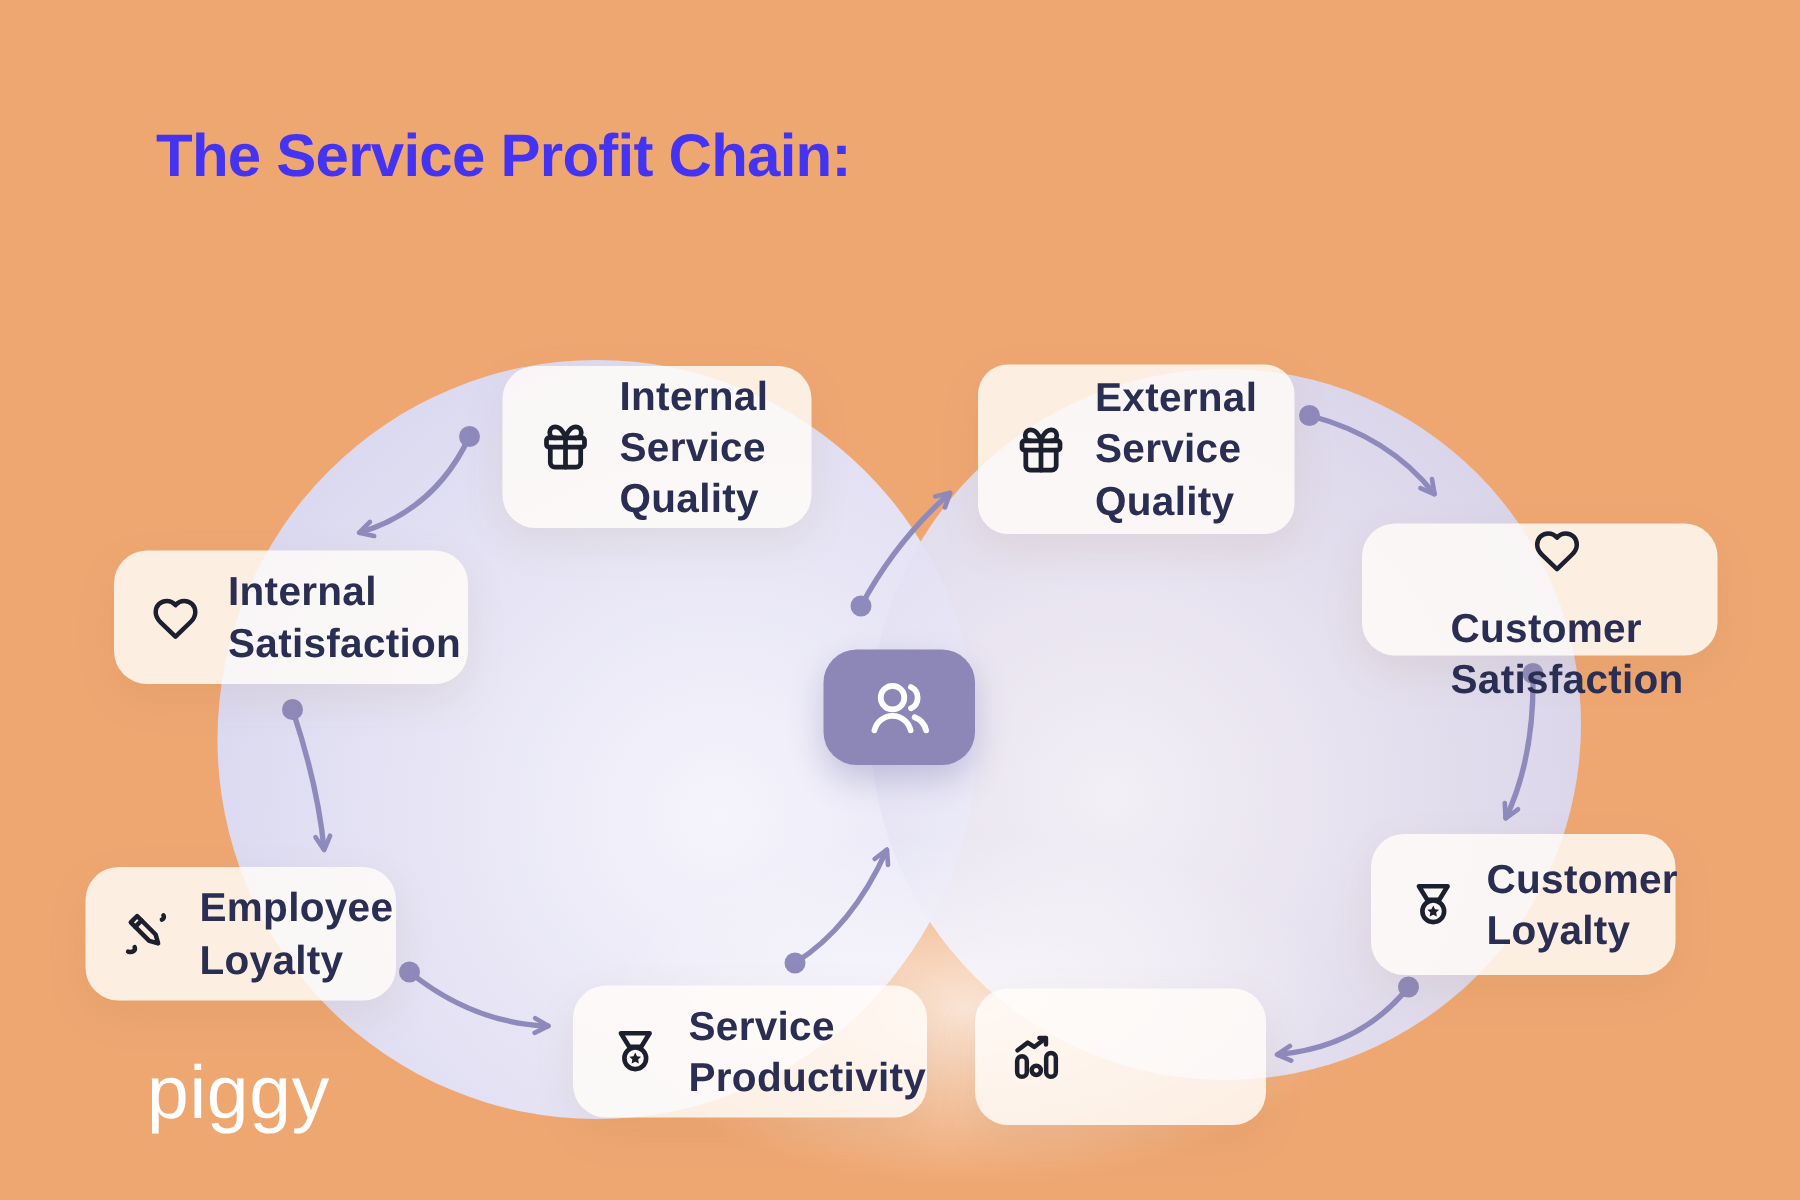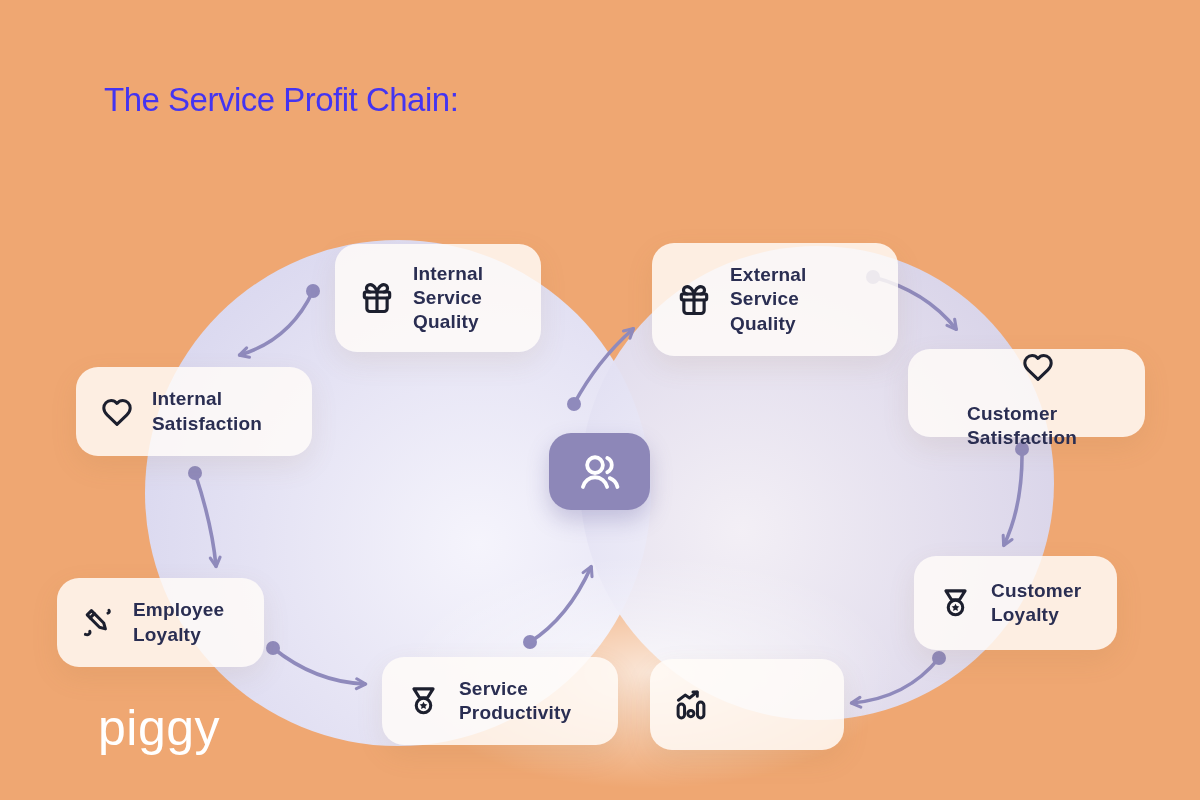--- a/index.html
+++ b/index.html
@@ -19,39 +19,39 @@
     left:580px;top:246px;width:474px;height:474px;
     background:radial-gradient(circle at 34% 60%, #f3f2fb 0%, #e3e1f3 48%, #d1cfeb 100%);
     opacity:0.96;
   }
   .glow{
     position:absolute;left:400px;top:555px;width:500px;height:235px;
     background:radial-gradient(ellipse at center, rgba(255,255,255,0.72) 0%, rgba(255,255,255,0) 70%);
   }
   .title{
     position:absolute;left:104px;top:76px;
-    color:#4434F1;font-size:33px;font-weight:400;
+    color:#4434F1;font-size:40px;font-weight:700;
     line-height:1.44;letter-spacing:-0.5px;
   }
   svg.arrow-layer{position:absolute;left:0;top:0;}
   .card{
     position:absolute;box-sizing:border-box;
     display:flex;align-items:center;gap:17px;padding-left:23px;
     background:rgba(255,252,248,0.84);
     border-radius:22px;
     box-shadow:0 10px 28px rgba(150,105,55,0.10);
   }
   .card .label{
-    font-size:19px;font-weight:700;color:#2A2E52;
+    font-size:27px;font-weight:700;color:#2A2E52;
     line-height:1.27;letter-spacing:0.2px;
   }
   .card svg{flex:0 0 auto;}
   .card-isq{left:335px;top:244px;width:206px;height:108px;}
   .card-isq .label{width:96px;}
-  .card-esq{left:652px;top:243px;width:246px;height:113px;}
+  .card-esq{left:652px;top:243px;width:211px;height:113px;border-radius:20px;}
   .card-esq .label{width:96px;}
   .card-empsat{left:76px;top:367px;width:236px;height:89px;}
   .card-empsat .label{width:142px;}
   .card-custsat{left:908px;top:349px;width:237px;height:88px;flex-direction:column;}
   .card-custsat .label{width:142px;}
   .card-employ{left:57px;top:578px;width:207px;height:89px;align-items:center;}
   .card-employ .label{width:120px;}
   .card-custloy{left:914px;top:556px;width:203px;height:94px;}
   .card-custloy .label{width:120px;}
   .card-empprod{left:382px;top:657px;width:236px;height:88px;}

